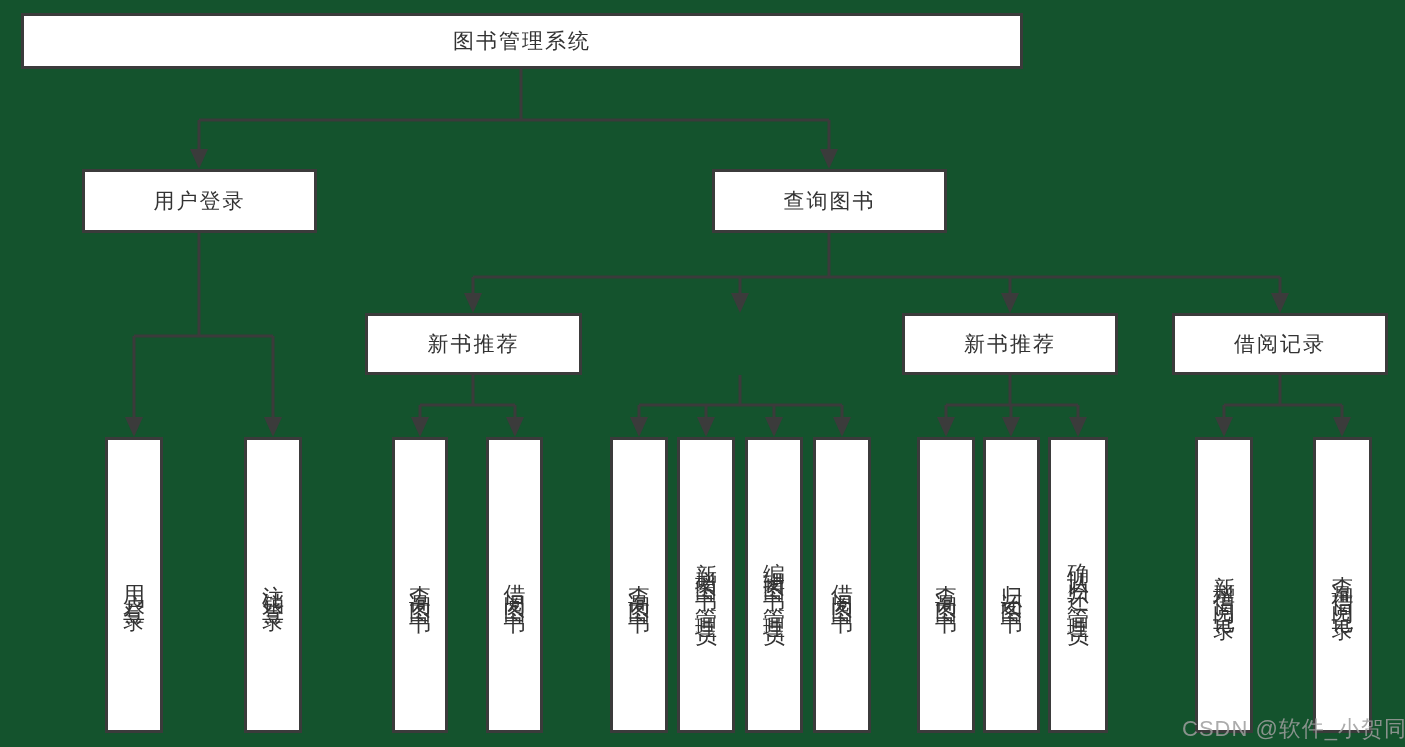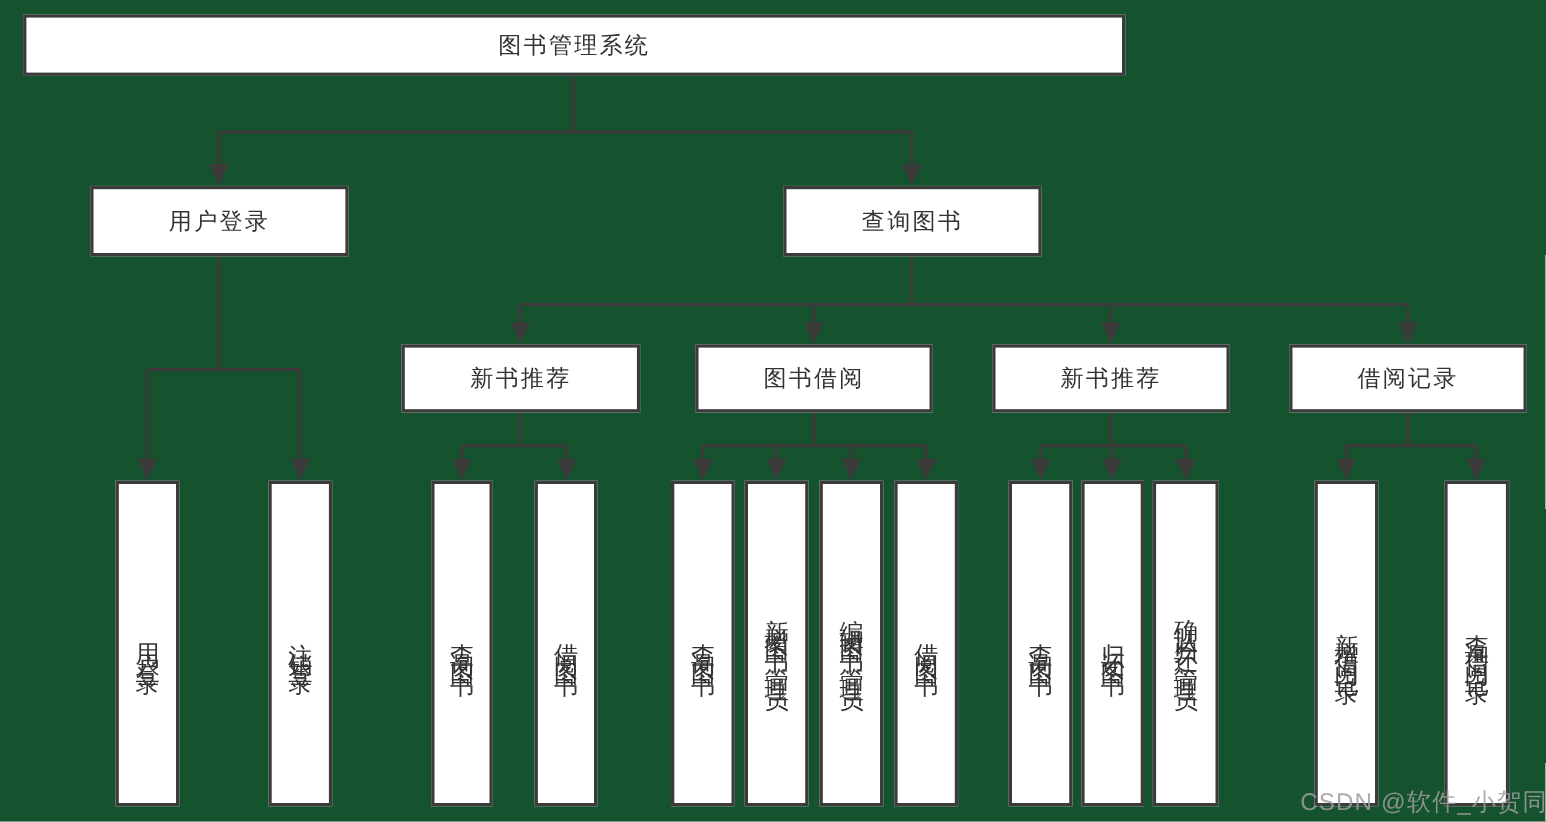--- a/index.html
+++ b/index.html
@@ -103,23 +103,20 @@
   <div class="box h" style="left:82px;top:169px;width:235px;height:64px">
     <span class="lbl">用户登录</span>
   </div>
   <div class="box h" style="left:712px;top:169px;width:235px;height:64px">
     <span class="lbl">查询图书</span>
   </div>
 
   <div class="box h" style="left:365px;top:313px;width:217px;height:62px">
     <span class="lbl">新书推荐</span>
   </div>
-  <div class="box h" style="left:632px;top:313px;width:216px;height:62px">
-    <span class="lbl">图书借阅</span>
-  </div>
   <div class="box h" style="left:902px;top:313px;width:216px;height:62px">
     <span class="lbl">新书推荐</span>
   </div>
   <div class="box h" style="left:1172px;top:313px;width:216px;height:62px">
     <span class="lbl">借阅记录</span>
   </div>
 
   <div class="box v" style="left:105px;top:437px;width:58px;height:296px">
     <span class="lbl">用户登录</span>
   </div>

